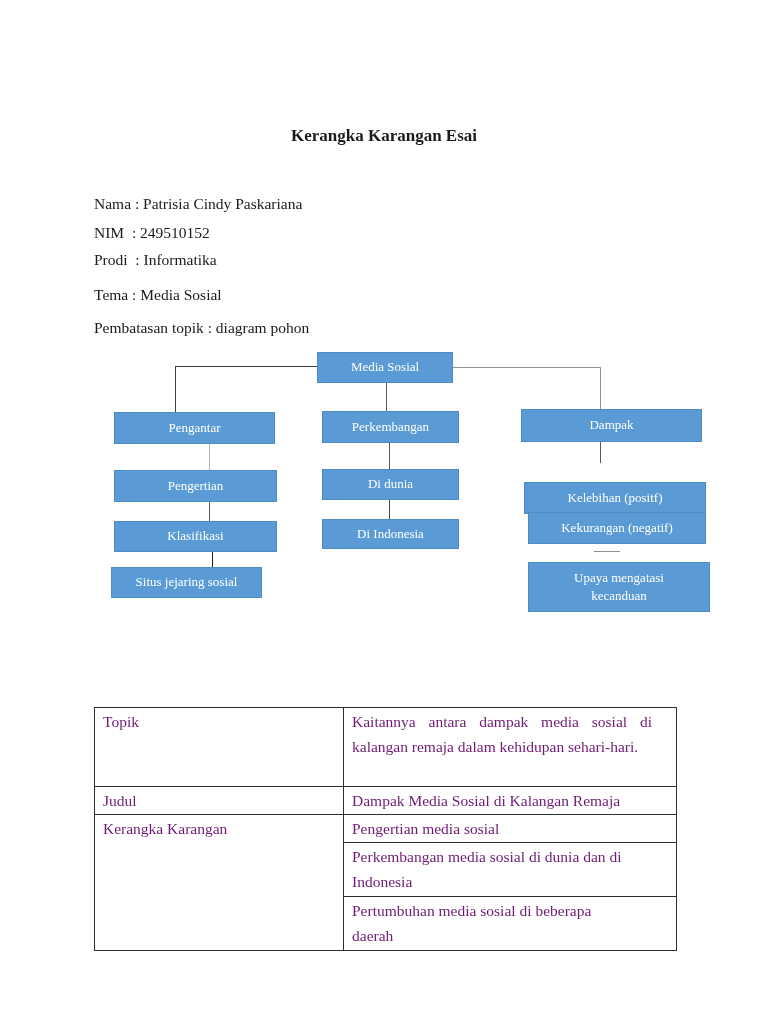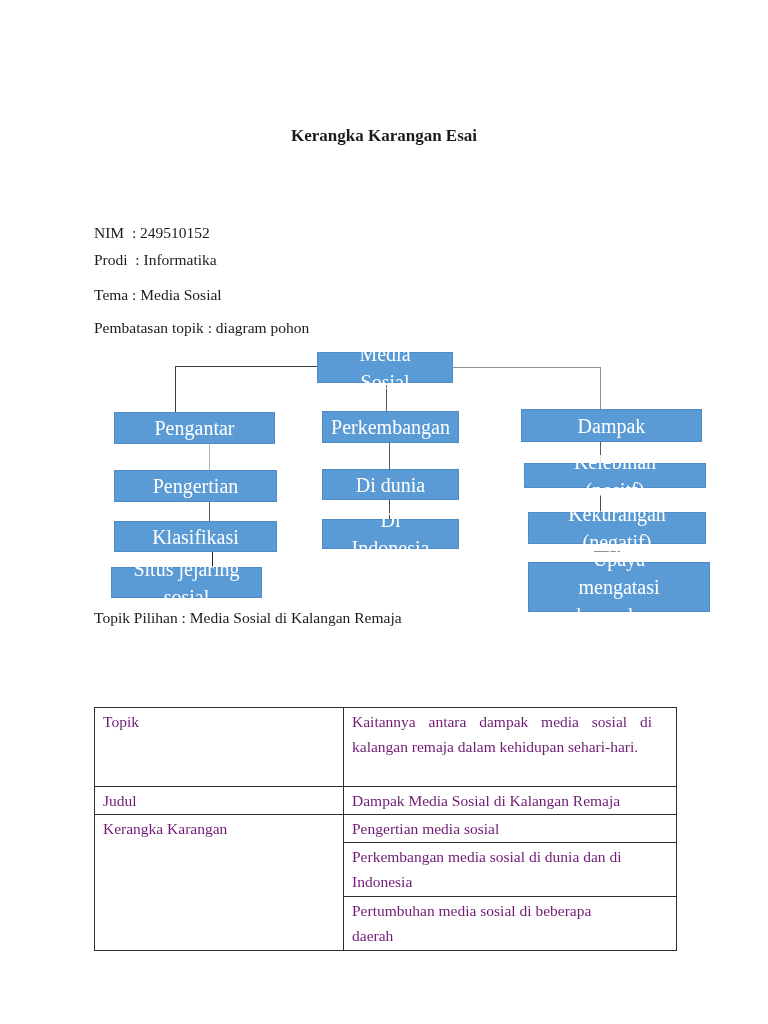--- a/index.html
+++ b/index.html
@@ -22,21 +22,21 @@
   .para{
     position:absolute;left:94px;width:582px;font-size:15.5px;
     line-height:27px;text-align:justify;margin:0;
   }
   
   .node{
     position:absolute;box-sizing:border-box;
     background:var(--node-blue,#5b9bd5);border:1px solid #4e8cc9;
     color:var(--node-text,#ffffff);
     display:flex;align-items:center;justify-content:center;
-    text-align:center;font-size:20px;line-height:1.4;padding:0 21px;
+    text-align:center;font-size:13px;line-height:1.4;padding:0 21px;
   }
   .conn{position:absolute;}
   .conn.v{width:0;border-left:1.5px solid #595959;}
   .conn.h{height:0;border-top:1.5px solid #595959;}
   .conn.dark{border-color:#3d3d3d;}
   .conn.darker{border-color:#202020;}
   .conn.mid{border-color:#4a4a4a;}
   .conn.light{border-color:#b3b3b3;}
   .conn.fade{border-color:#8f8f8f;}
   
@@ -52,20 +52,21 @@
   .justblock{display:block;width:300px;text-align:justify;}
   .narrowblock{display:block;max-width:282px;}
 </style>
 </head>
 <body>
 
 <div class="page">
 
   <h1 class="title" style="top:125px;">Kerangka Karangan Esai</h1>
 
+  <p class="metaline" style="top:194px;">Nama : Patrisia Cindy Paskariana</p>
   <p class="metaline" style="top:223px;">NIM  : 249510152</p>
   <p class="metaline" style="top:250px;">Prodi  : Informatika</p>
   <p class="metaline" style="top:285px;">Tema : Media Sosial</p>
   <p class="metaline" style="top:318px;">Pembatasan topik : diagram pohon</p>
 
   <div>
 
     <div class="conn h dark" style="left:175px;top:366px;width:142px;"></div>
     <div class="conn v dark" style="left:175px;top:366px;height:46px;"></div>
     <div class="conn v" style="left:386px;top:382px;height:29px;"></div>
@@ -84,31 +85,30 @@
     <div class="conn h fade" style="left:594px;top:551px;width:26px;"></div>
 
     <div class="node" style="left:317px;top:352px;width:136px;height:31px;">Media Sosial</div>
 
     <div class="node" style="left:114px;top:412px;width:161px;height:32px;">Pengantar</div>
     <div class="node" style="left:322px;top:411px;width:137px;height:32px;">Perkembangan</div>
     <div class="node" style="left:521px;top:409px;width:181px;height:33px;">Dampak</div>
 
     <div class="node" style="left:114px;top:470px;width:163px;height:32px;">Pengertian</div>
     <div class="node" style="left:322px;top:469px;width:137px;height:31px;">Di dunia</div>
-    <div class="node" style="left:524px;top:463px;width:182px;height:25px;">Kelebihan (positf)</div>
+    <div class="node" style="left:524px;top:482px;width:182px;height:32px;">Kelebihan (positf)</div>
 
     <div class="node" style="left:114px;top:521px;width:163px;height:31px;">Klasifikasi</div>
     <div class="node" style="left:322px;top:519px;width:137px;height:30px;">Di Indonesia</div>
     <div class="node" style="left:528px;top:512px;width:178px;height:32px;">Kekurangan (negatif)</div>
 
     <div class="node" style="left:111px;top:567px;width:151px;height:31px;">Situs jejaring sosial</div>
     <div class="node" style="left:528px;top:562px;width:182px;height:50px;">Upaya mengatasi kecanduan</div>
   </div>
 
-  <p class="bodyline" style="top:608px;">Topik Pilihan : Media Sosial di Kalangan Remaja</p>
 
   <table class="doc">
     <colgroup>
         <col style="width:249px">
         <col style="width:333px">
       </colgroup>
     <tbody>
         <tr>
       <td style="height:76px;">Topik</td>
       <td>

